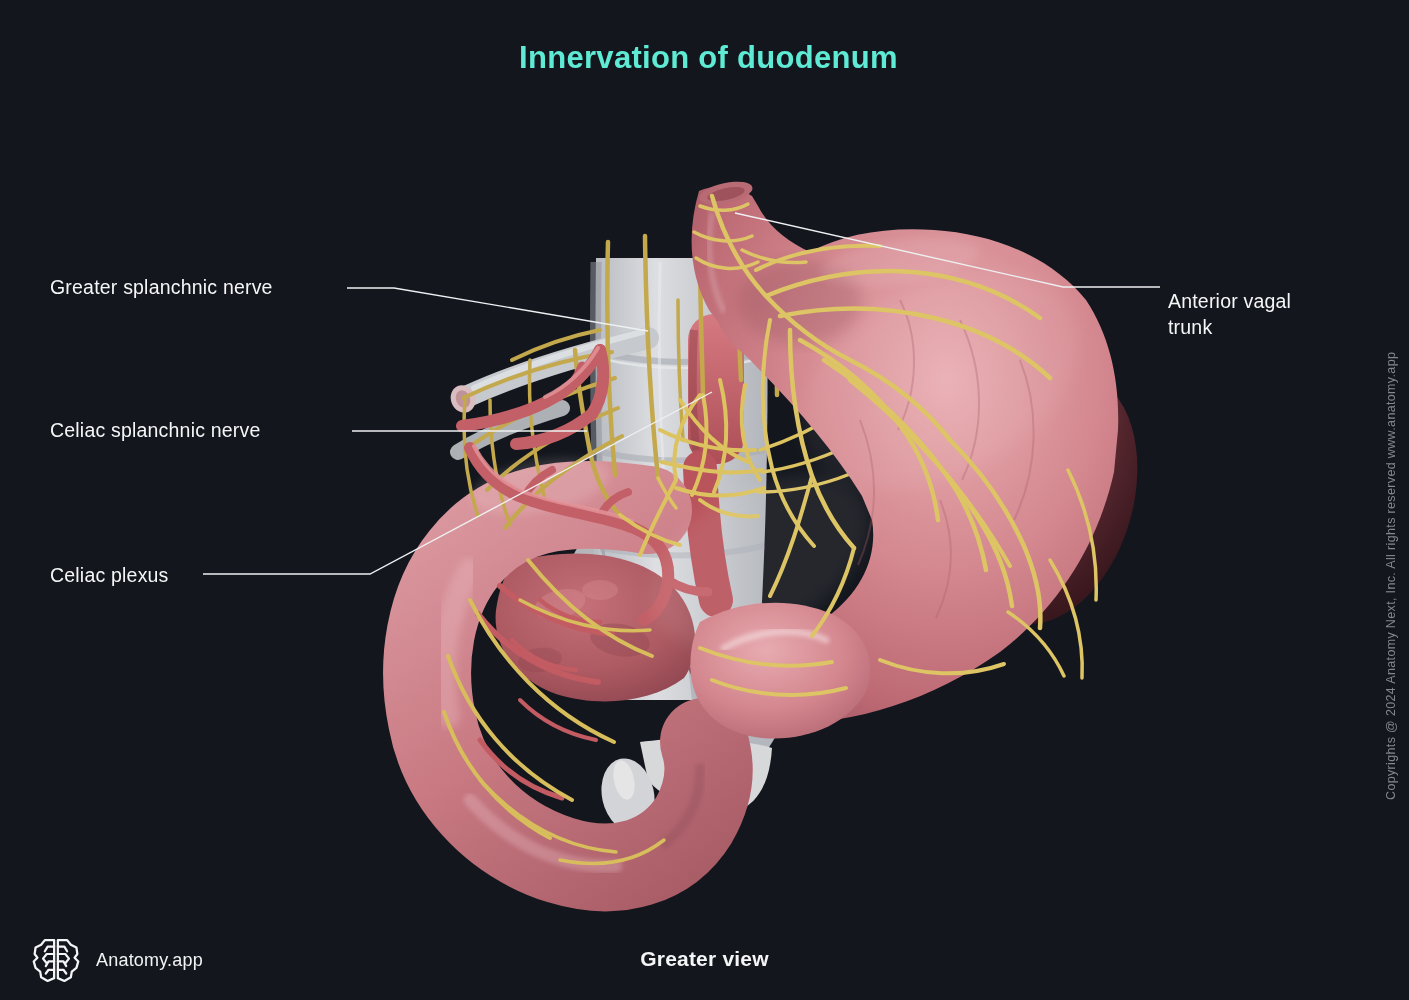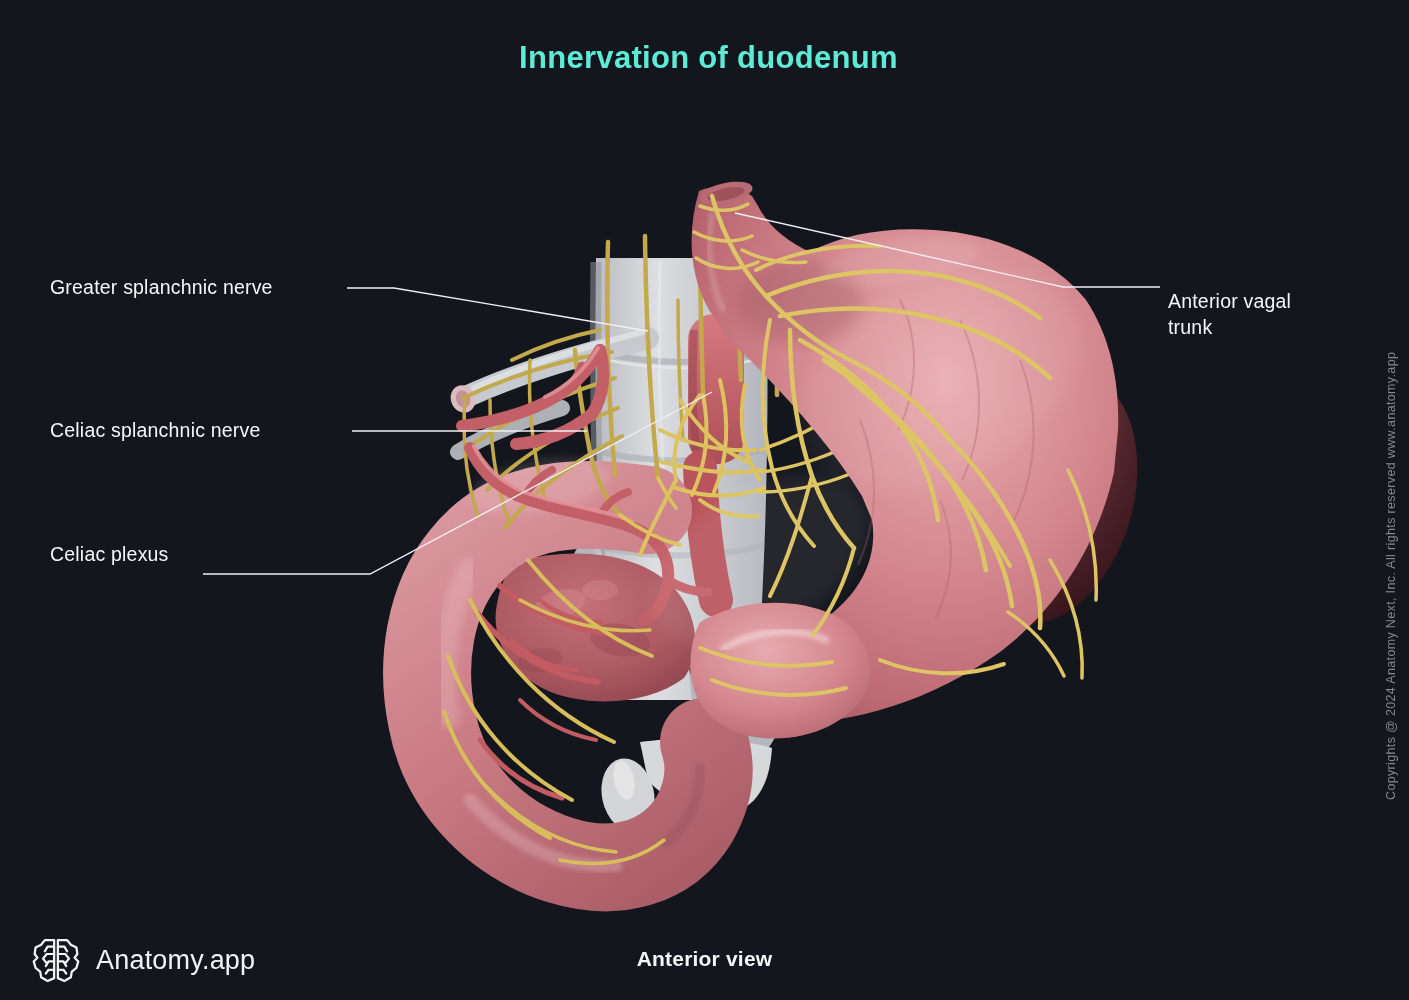--- a/index.html
+++ b/index.html
@@ -10,25 +10,25 @@
   .title{
     position:absolute;top:40px;left:4px;width:100%;text-align:center;
     color:#5eead4;font-size:31px;font-weight:700;letter-spacing:.3px;
   }
   .anno{
     position:absolute;color:#f5f6f7;font-size:19.5px;font-weight:400;
     letter-spacing:.2px;line-height:1.32;
   }
   .anno.greater{left:50px;top:275px;}
   .anno.lesser{left:50px;top:418px;}
-  .anno.celiac{left:50px;top:542px;}
+  .anno.celiac{left:50px;top:563px;}
   .anno.vagal{left:1168px;top:289px;width:165px;}
   .scene{position:absolute;left:0;top:0;width:1409px;height:1000px;}
   .footer-brand{position:absolute;left:30px;top:936px;display:flex;align-items:center;gap:14px;}
-  .brand-name{color:#f2f3f5;font-size:27px;font-weight:500;letter-spacing:.2px;}
+  .brand-name{color:#f2f3f5;font-size:18px;font-weight:500;letter-spacing:.2px;}
   .view-caption{
     position:absolute;left:50%;transform:translateX(-50%);top:947px;
     color:#f4f5f6;font-size:21px;font-weight:700;letter-spacing:.2px;
   }
   .copyright{
     position:absolute;left:1384px;top:800px;transform:rotate(-90deg);
     transform-origin:left top;white-space:nowrap;color:#84878d;
     font-size:12.5px;letter-spacing:.35px;
   }
 </style>
@@ -298,17 +298,17 @@
         <path d="M26,4 L16,4 L12,9 L6,12 L5,19 L8,23 L4,27 L6,34 L11,38 L12,44 L19,48 L26,45 Z"></path>
         <path d="M26,11 L19,11 L16,16"></path>
         <path d="M26,19 L18,19 L14,24 L18,29"></path>
         <path d="M26,27 L20,27 L17,32"></path>
         <path d="M26,36 L20,36 L17,40"></path>
       </g>
     </svg>
     <span class="brand-name">Anatomy.app</span>
   </div>
 
-  <div class="view-caption">Anterior view</div>
+  <div class="view-caption">Greater view</div>
 
   <div class="copyright">Copyrights @ 2024 Anatomy Next, Inc. All rights reserved www.anatomy.app</div>
 
 </div>
 
 </body></html>

